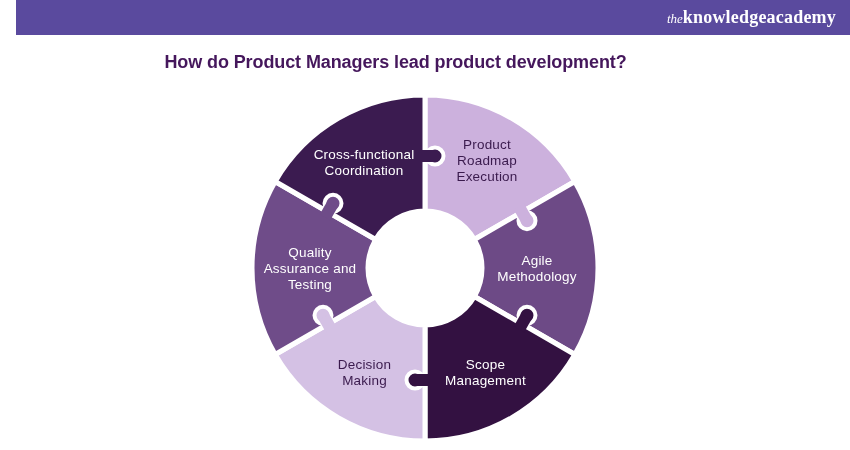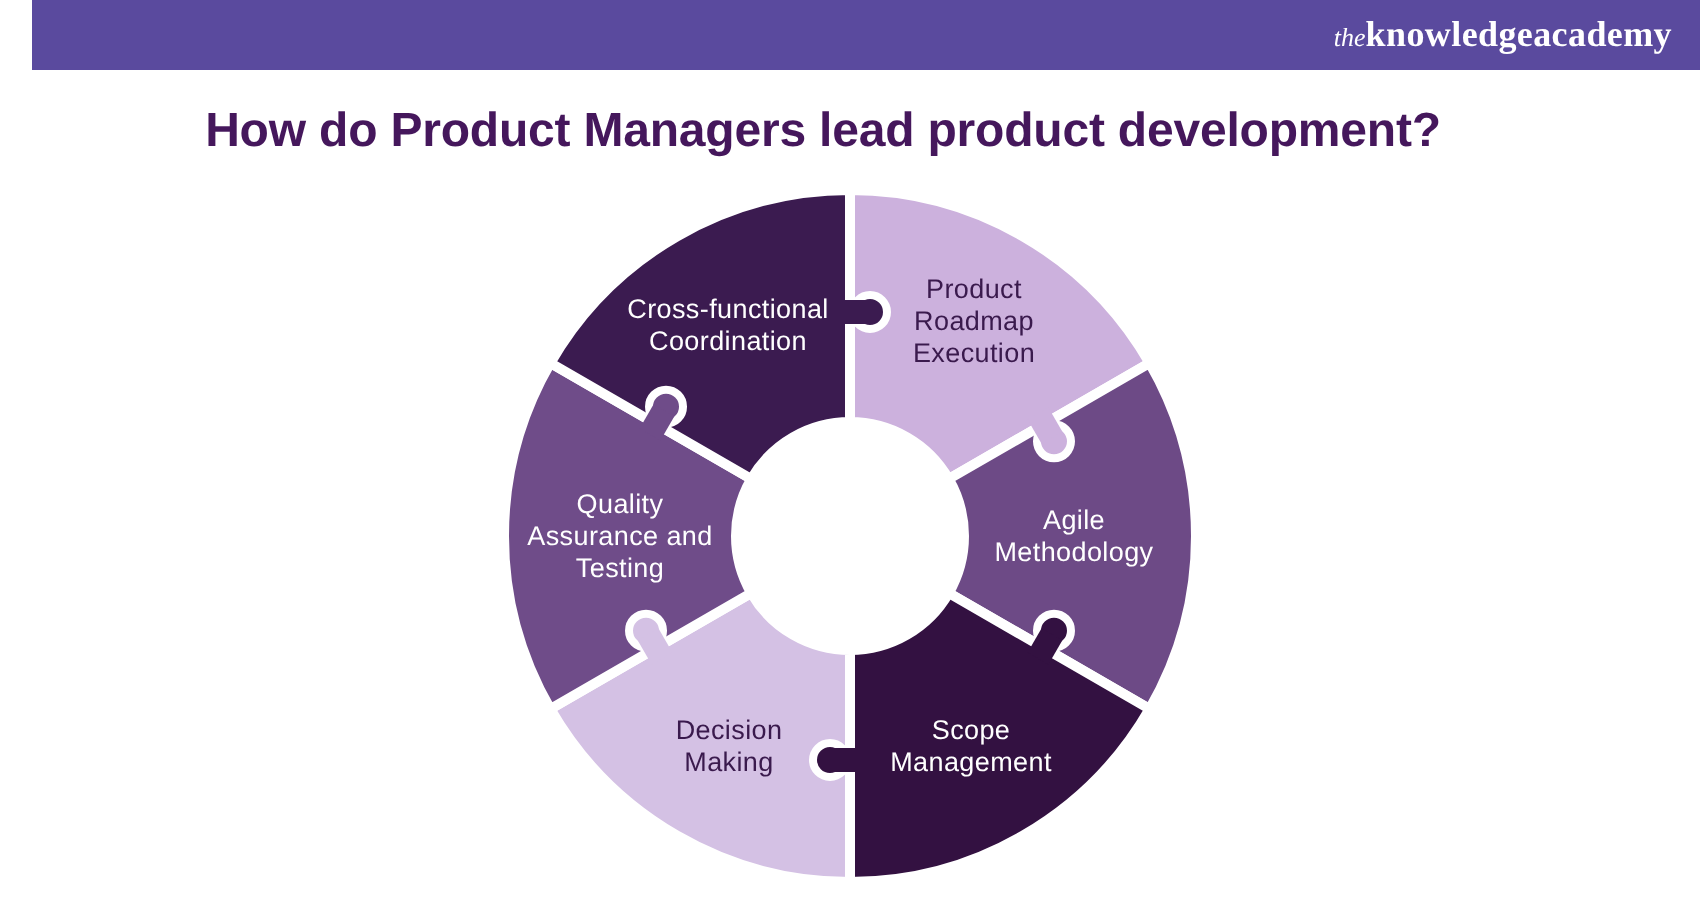--- a/index.html
+++ b/index.html
@@ -4,22 +4,22 @@
 <style>
   html,body{margin:0;padding:0;background:#fff;}
   .page{position:relative;width:850px;height:450px;overflow:hidden;background:#fff;
         font-family:"Liberation Sans",sans-serif;}
   .topbar{position:absolute;top:0;left:16px;width:850px;height:35px;
           display:flex;align-items:center;justify-content:flex-end;}
   .logo{padding-right:30px;color:#fff;white-space:nowrap;line-height:35px;
         font-family:"Liberation Serif",serif;}
   .logo-the{font-style:italic;font-size:13px;font-weight:400;}
   .logo-knowledge,.logo-academy{font-size:18px;font-weight:700;letter-spacing:.2px;}
-  .title{position:absolute;top:52px;left:16px;width:791px;margin:0;text-align:center;
-         font-size:24px;font-weight:700;letter-spacing:-.1px;
+  .title{position:absolute;top:52px;left:0;width:791px;margin:0;text-align:center;
+         font-size:18px;font-weight:700;letter-spacing:-.1px;
          font-family:"Liberation Sans",sans-serif;}
   #puzzle-svg{position:absolute;top:0;left:0;}
   #puzzle-svg text{font-family:"Liberation Sans",sans-serif;}
 </style>
 </head>
 <body>
 
 <div class="page">
   <header class="topbar" style="background: rgb(90, 74, 158);">
     <div class="logo"><span class="logo-the">the</span><span class="logo-knowledge">knowledge</span><span class="logo-academy">academy</span></div>

